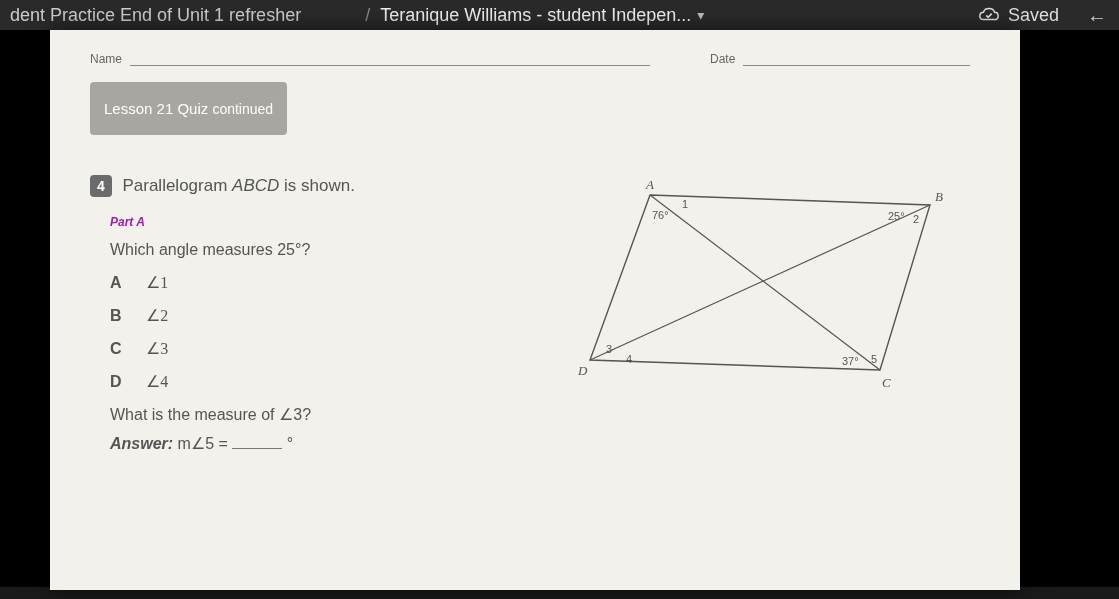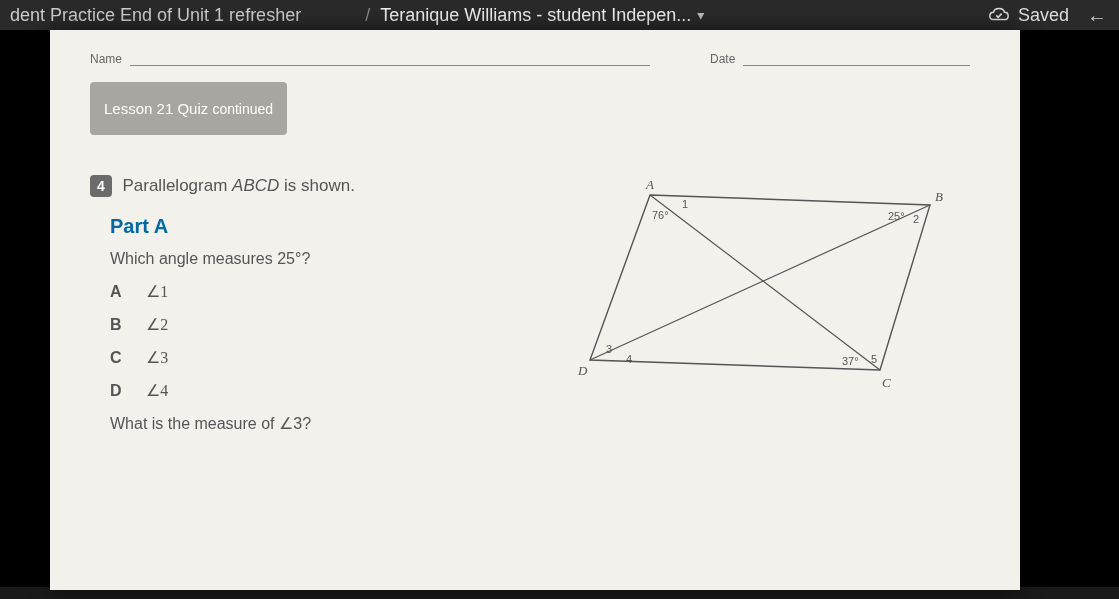--- a/index.html
+++ b/index.html
@@ -19,21 +19,21 @@
     align-items: center;
     padding: 0 10px;
     gap: 20px;
     font-size: 18px;
     position: relative;
   }
   .tab-left { color: #ccc; font-weight: 400; white-space: nowrap; }
   .tab-center { color: #eee; font-weight: 400; white-space: nowrap; display:flex; align-items:center; gap:6px; margin-left:40px; }
   .tab-sep { color:#888; margin:0 4px;}
   .chev { font-size:14px; color:#bbb; }
-  .saved-wrap { position:absolute; right:50px; display:flex; align-items:center; gap:8px; color:#ddd; font-size:18px; }
+  .saved-wrap { position:absolute; right:60px; display:flex; align-items:center; gap:8px; color:#ddd; font-size:18px; }
   .cloud-icon { width:22px; height:22px; }
   .arrow-right { position:absolute; right:12px; color:#ccc; font-size:20px; }
   .page-wrap {
     background:#000;
     padding: 0 40px 0 20px;
     height: calc(599px - 42px);
     display:flex;
     justify-content:flex-start;
   }
   .page {
@@ -71,21 +71,21 @@
     width:22px; height:22px;
     border-radius:4px;
     text-align:center;
     line-height:22px;
     font-size:14px;
     font-weight:600;
     margin-right:6px;
   }
   .qtext { font-size:17px; color:#555; }
   .qtext em { font-style:italic; }
-  .part-label { font-weight:700; margin-top:18px; font-size:20px; color:#0369a1; }
+  .part-label { font-weight:700; font-style:italic; margin-top:18px; font-size:12px; color:#a21caf; }
   .sub { margin-top:12px; font-size:16px; color:#555; margin-left:20px; }
   .opts { margin-top:14px; margin-left:20px; }
   .opt { display:flex; gap:18px; align-items:center; margin-bottom:14px; font-size:16px; color:#555; }
   .opt .lab { font-weight:700; width:18px; }
   .ang { font-family: serif; }
   .ans-line { margin-top:10px; margin-left:20px; font-size:16px; color:#555; }
   .ans-line b { font-weight:700; font-style:italic; }
   .short-underline { display:inline-block; border-bottom:1px solid #777; width:50px; height:14px; vertical-align:baseline; }
   svg.para { width:380px; height:230px; }
   .pt-label { font-size:13px; fill:#555; font-style:italic; font-family:serif; }
@@ -156,20 +156,26 @@
             <span class="lab">C</span>
             <span class="ang">∠3</span>
           </div>
           <div class="opt">
             <span class="lab">D</span>
             <span class="ang">∠4</span>
           </div>
         </div>
 
         <div class="sub">What is the measure of ∠3?</div>
+        <div class="ans-line">
+          <b>Answer:</b>
+          <span>m∠5 =</span>
+          <span class="short-underline"></span>
+          <span>°</span>
+        </div>
       </div>
 
       <div class="right-col">
         <svg class="para" viewBox="0 0 380 230">
 
           <polygon points="80,20 360,30 310,195 20,185" fill="none" stroke="#555" stroke-width="1.4"></polygon>
 
           <line x1="80" y1="20" x2="310" y2="195" stroke="#555" stroke-width="1.2"></line>
           <line x1="360" y1="30" x2="20" y2="185" stroke="#555" stroke-width="1.2"></line>
 

